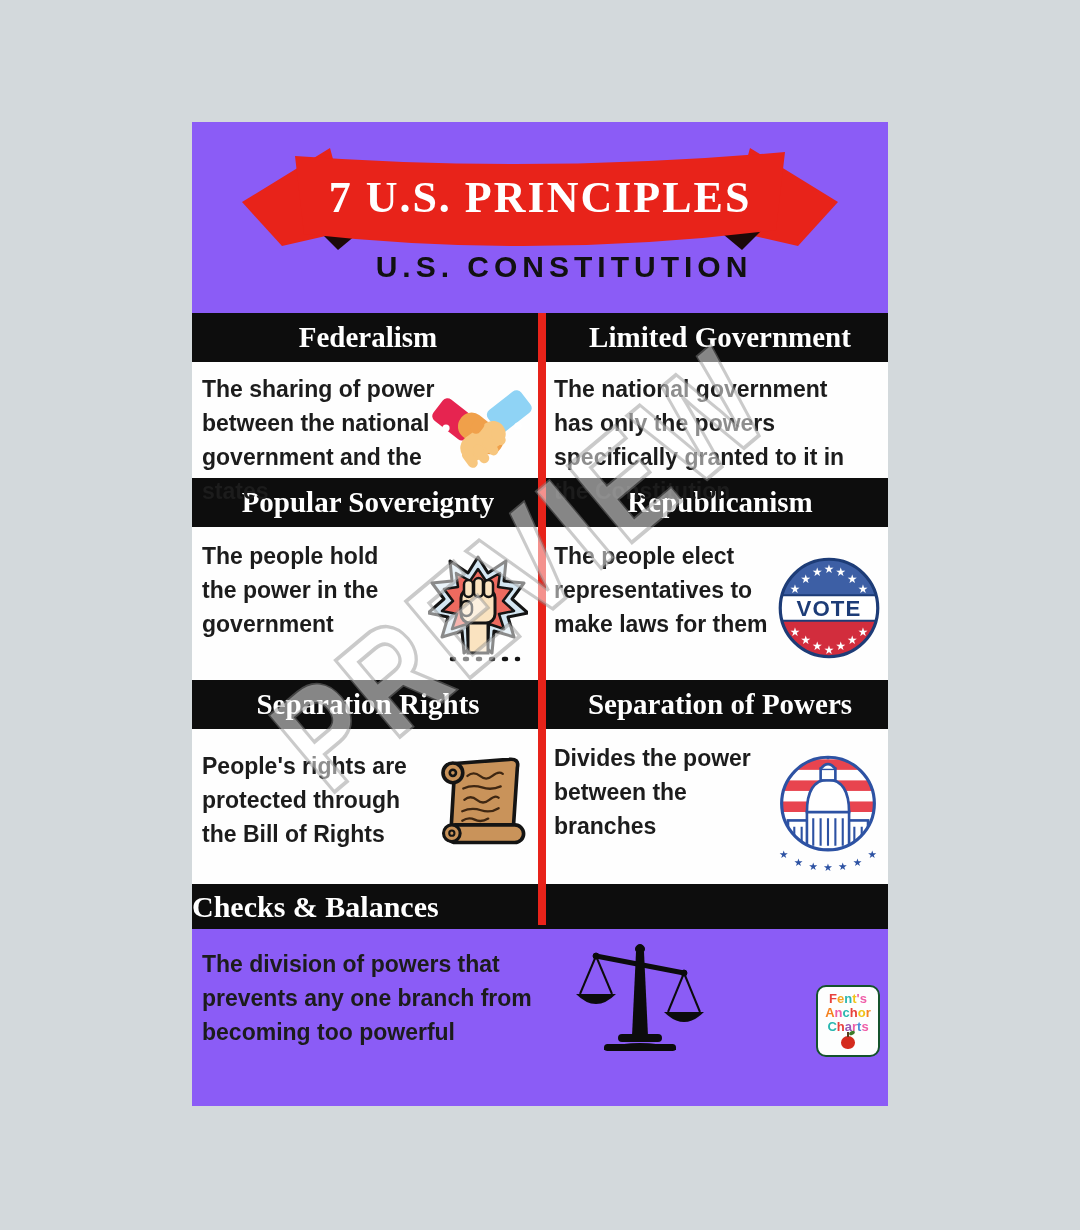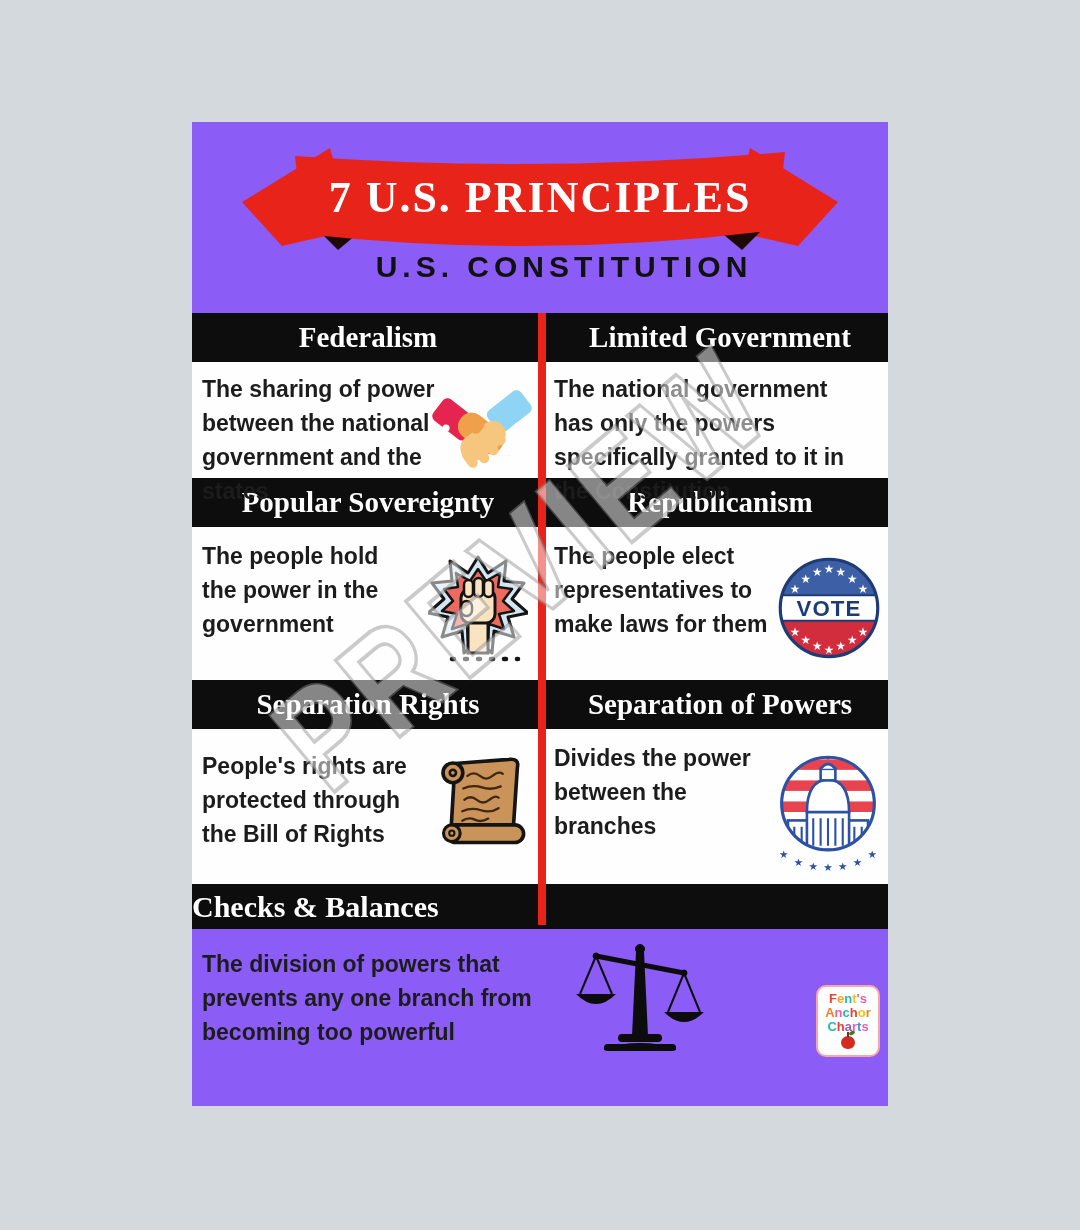--- a/index.html
+++ b/index.html
@@ -40,21 +40,21 @@
   .icon { position:absolute; z-index:1; }
 
   
   .watermark { position:absolute; left:-45px; top:380px; width:740px; height:120px; text-align:center;
     font-size:116px; font-weight:bold; letter-spacing:8px; color:rgba(255,255,255,0.5);
     -webkit-text-stroke:3px rgba(140,140,140,0.45);
     transform:rotate(-40deg) scaleY(1.25); z-index:10; pointer-events:none; white-space:nowrap; }
 
   
   .logo { position:absolute; right:8px; top:56px; width:64px; height:72px; background:#fdfefe;
-    border:2px solid #fca5a5; border-radius:10px; text-align:center; padding-top:5px; z-index:2; }
+    border:2px solid #14532d; border-radius:10px; text-align:center; padding-top:5px; z-index:2; }
   .logo-line { font-size:13px; line-height:14px; font-weight:bold; letter-spacing:0px; }
   .apple { display:inline-block; width:14px; height:13px; background:#d42b1e; border-radius:50% 50% 48% 48%; position:relative; margin-top:2px; }
   .apple::before { content:""; position:absolute; left:6px; top:-4px; width:2px; height:5px; background:#5a3a1a; }
   .apple::after { content:""; position:absolute; left:8px; top:-5px; width:6px; height:4px; background:#3d7a2a; border-radius:60% 40%; transform:rotate(-20deg); }
 </style>
 </head>
 <body>
 
 <div class="poster">
 

